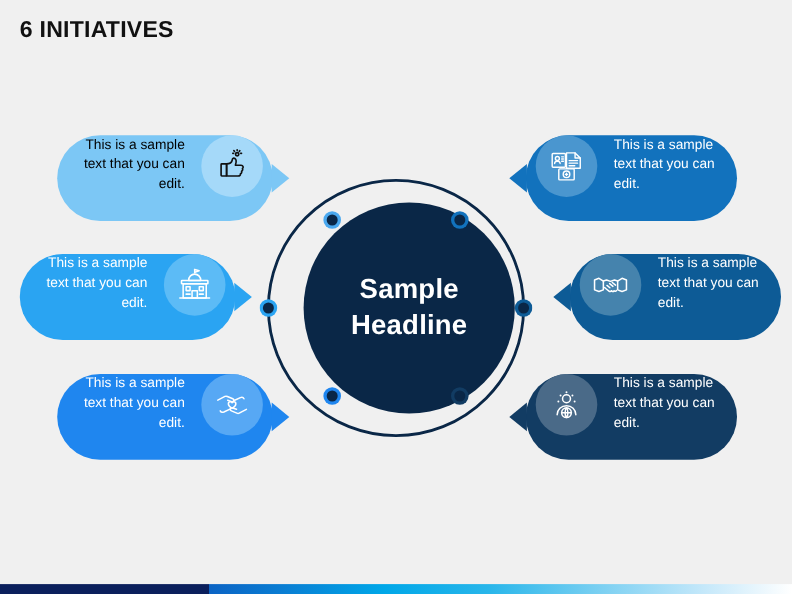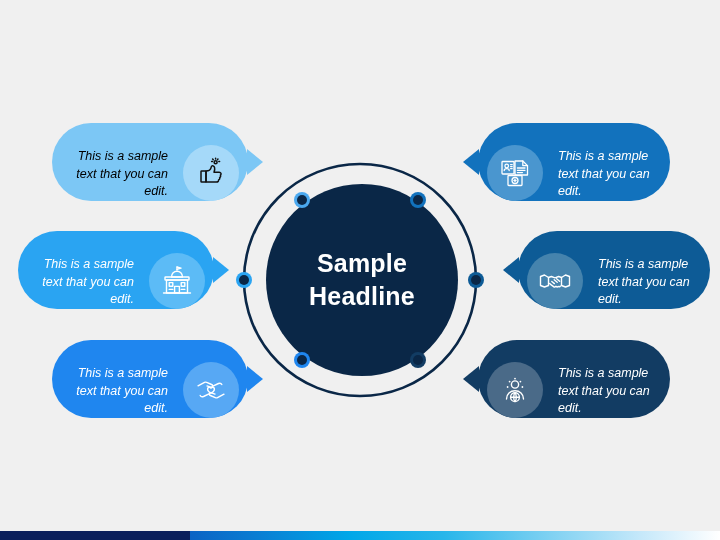--- a/index.html
+++ b/index.html
@@ -20,39 +20,38 @@
   }
   .subtitle{
     position:absolute;left:18px;top:48px;
     font-size:16px;color:#1d1d1d;font-weight:normal;
   }
 
   
   .center-stage{position:absolute;left:236px;top:156px;width:248px;height:248px;}
   .ring-svg{position:absolute;left:0;top:0;}
   .core{
-    position:absolute;left:30px;top:28px;width:192px;height:192px;
+    position:absolute;left:40px;top:28px;width:192px;height:192px;
     border-radius:50%;
     background:#0a2747;
     display:flex;flex-direction:column;
     align-items:center;justify-content:center;
   }
   .core-line{
     color:#ffffff;font-size:25px;font-weight:bold;
     line-height:1.32;text-align:center;letter-spacing:.2px;
   }
 
   
   .bubble{
     position:absolute;
     height:78px;
     border-radius:39px;
-    display:flex;align-items:flex-end;
+    display:flex;align-items:flex-start;
     box-sizing:border-box;
-    font-style:italic;
   }
   .bubble .btext{
     font-size:12.5px;line-height:1.42;
     font-weight:normal;
     flex:1 1 auto;
   }
   .bubble.left .btext{text-align:right;padding-left:16px;padding-right:6px;}
   .bubble.right .btext{text-align:left;padding-right:16px;padding-left:6px;}
   .ic{
     width:56px;height:56px;border-radius:50%;
@@ -75,20 +74,21 @@
   
   .bottombar{position:absolute;left:0;bottom:0;width:720px;height:9px;display:flex;}
   .bb-navy{height:100%;}
   .bb-grad{height:100%;flex:1 1 auto;}
 </style>
 </head>
 <body>
 
 <div class="slide">
 
+  <div class="title">6 INITIATIVES</div>
 
   <div class="center-stage">
     <svg class="ring-svg" width="248" height="248" viewBox="0 0 248 248">
       <circle cx="124" cy="124" r="116" fill="none" stroke="#0a2747" stroke-width="2.6"></circle>
     </svg>
     <div class="core">
       <div class="core-line">Sample</div>
       <div class="core-line">Headline</div>
     </div>
     <svg class="ring-svg" width="248" height="248" viewBox="0 0 248 248" style="pointer-events:none;">

